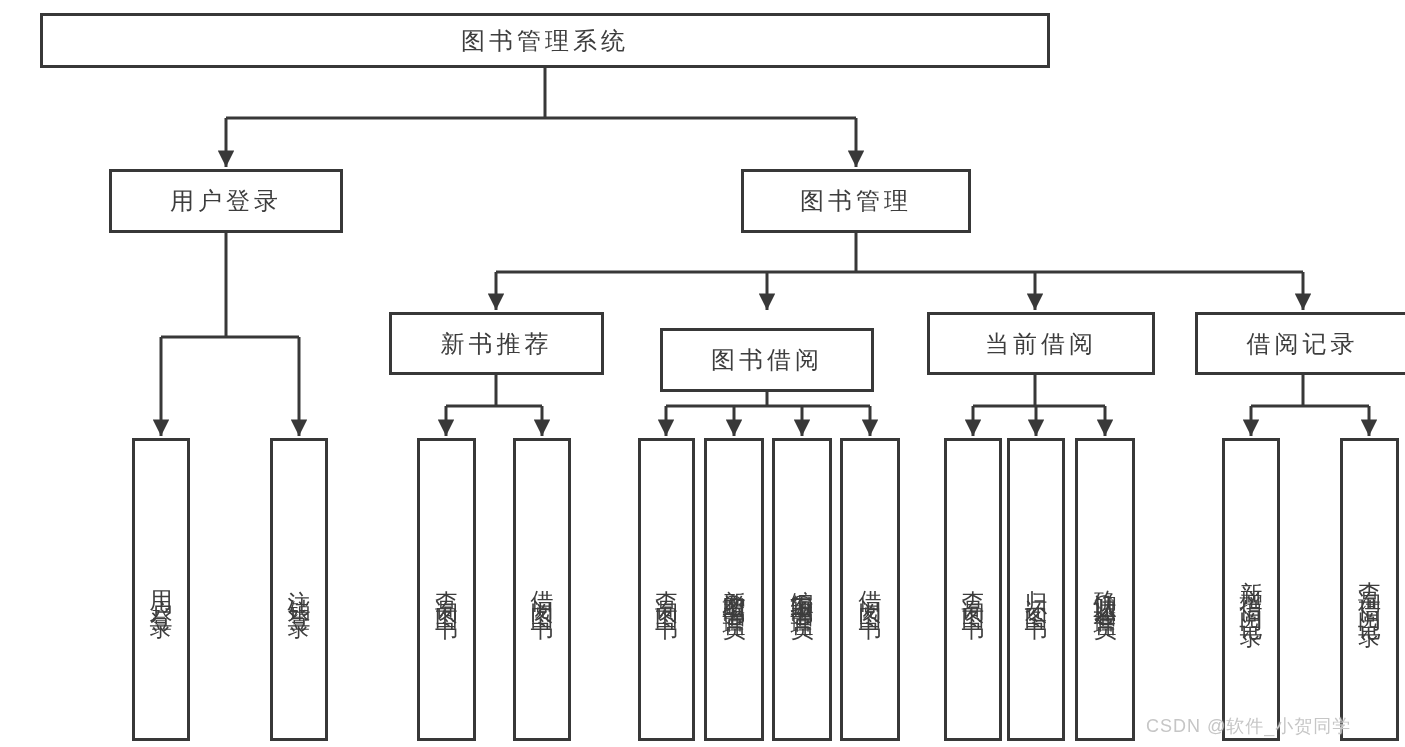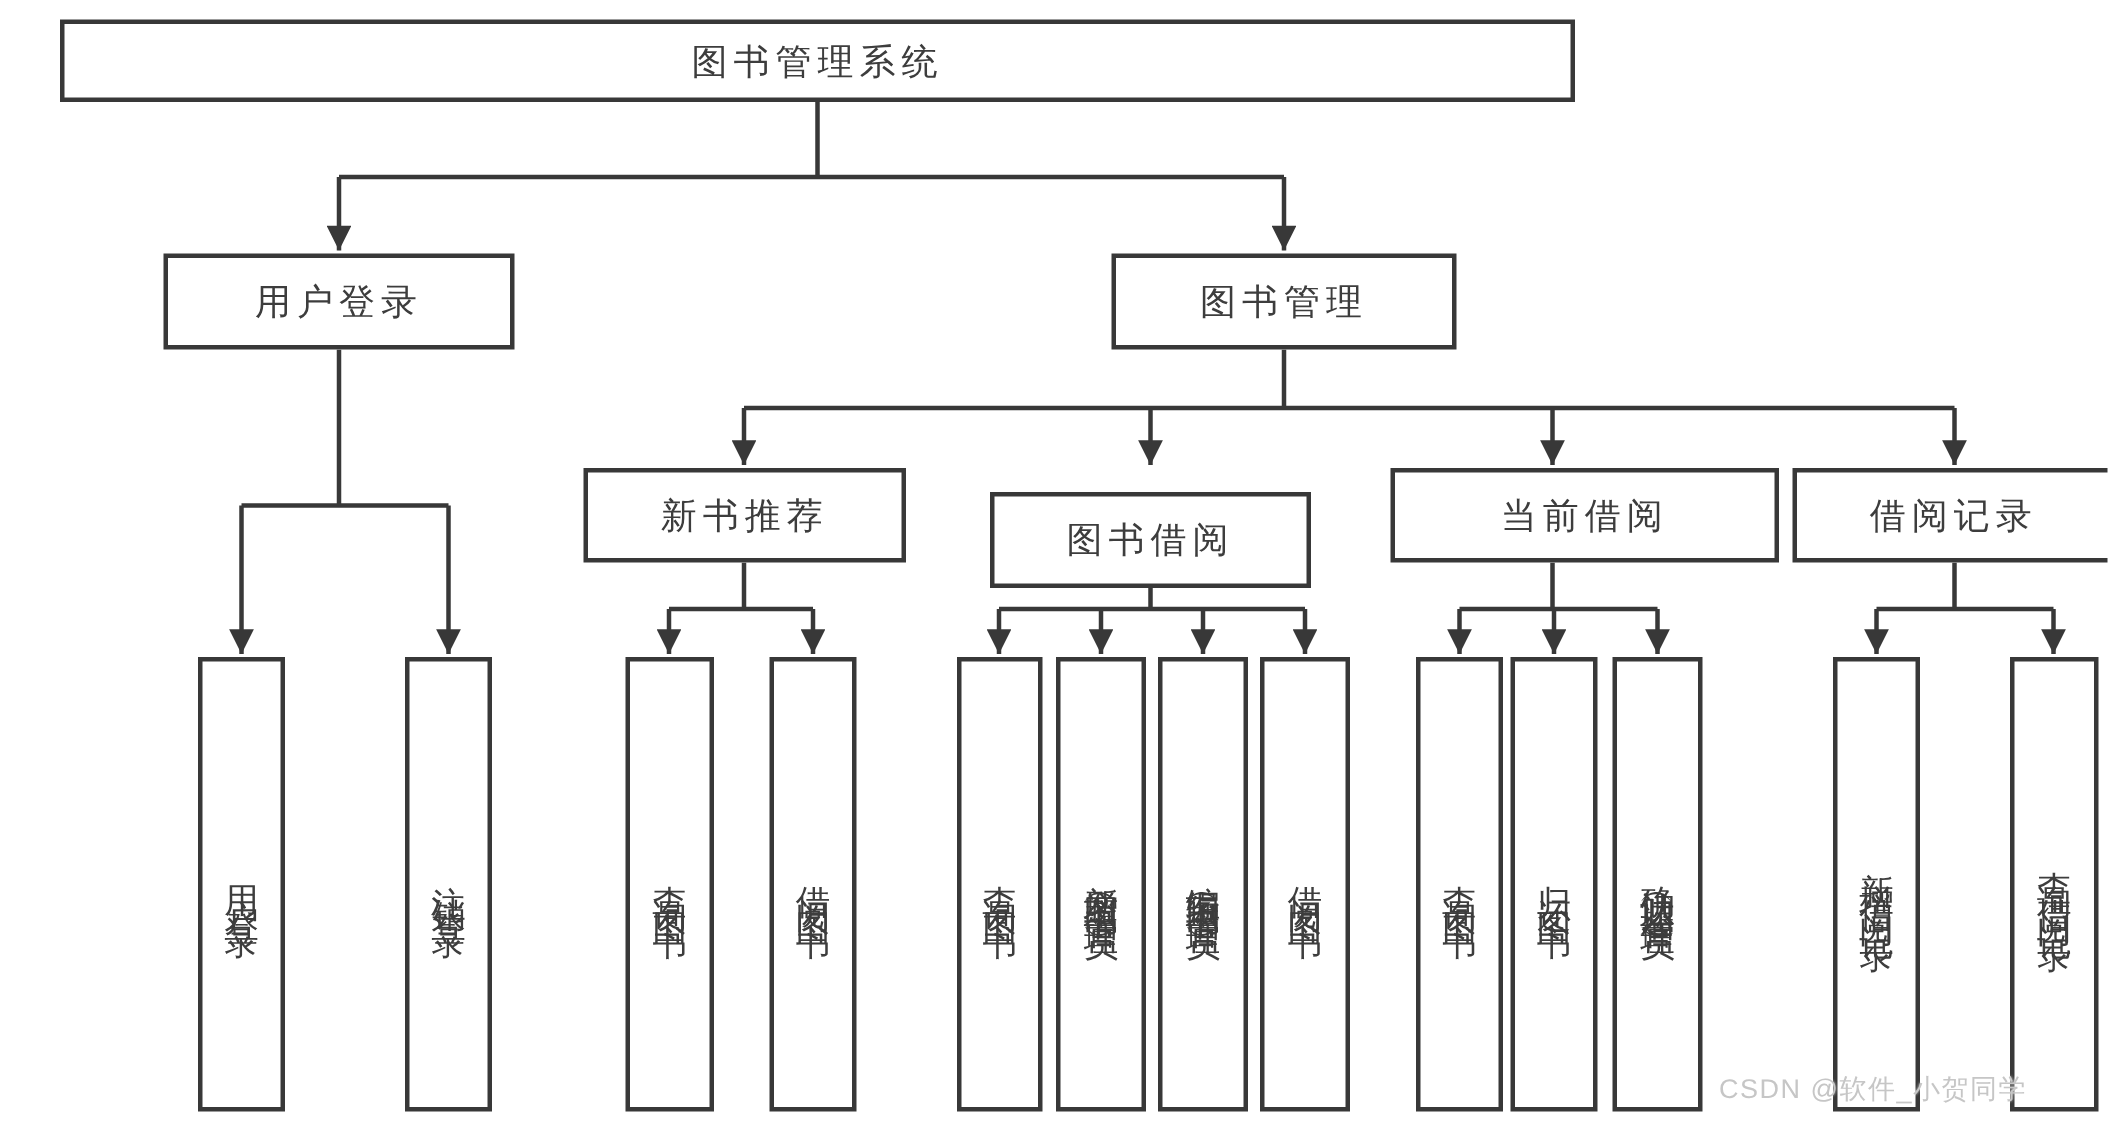--- a/index.html
+++ b/index.html
@@ -122,21 +122,21 @@
   <div class="box h" style="left:362px; top:312px; width:215px; height:63px">
     <span>新书推荐</span>
   </div>
 
   <div class="box h" style="left:714px; top:169px; width:230px; height:64px">
     <span>图书管理</span>
   </div>
   <div class="box h" style="left:633px; top:328px; width:214px; height:64px">
     <span>图书借阅</span>
   </div>
-  <div class="box h" style="left:900px; top:312px; width:259px; height:63px">
+  <div class="box h" style="left:900px; top:312px; width:228px; height:63px">
     <span>当前借阅</span>
   </div>
   <div class="box h" style="left:1168px; top:312px; width:215px; height:63px">
     <span>借阅记录</span>
   </div>
 
   <div class="box v" style="left:105px; top:438px; width:58px; height:303px">
     <span>用户登录</span>
   </div>
   <div class="box v" style="left:243px; top:438px; width:58px; height:303px">

